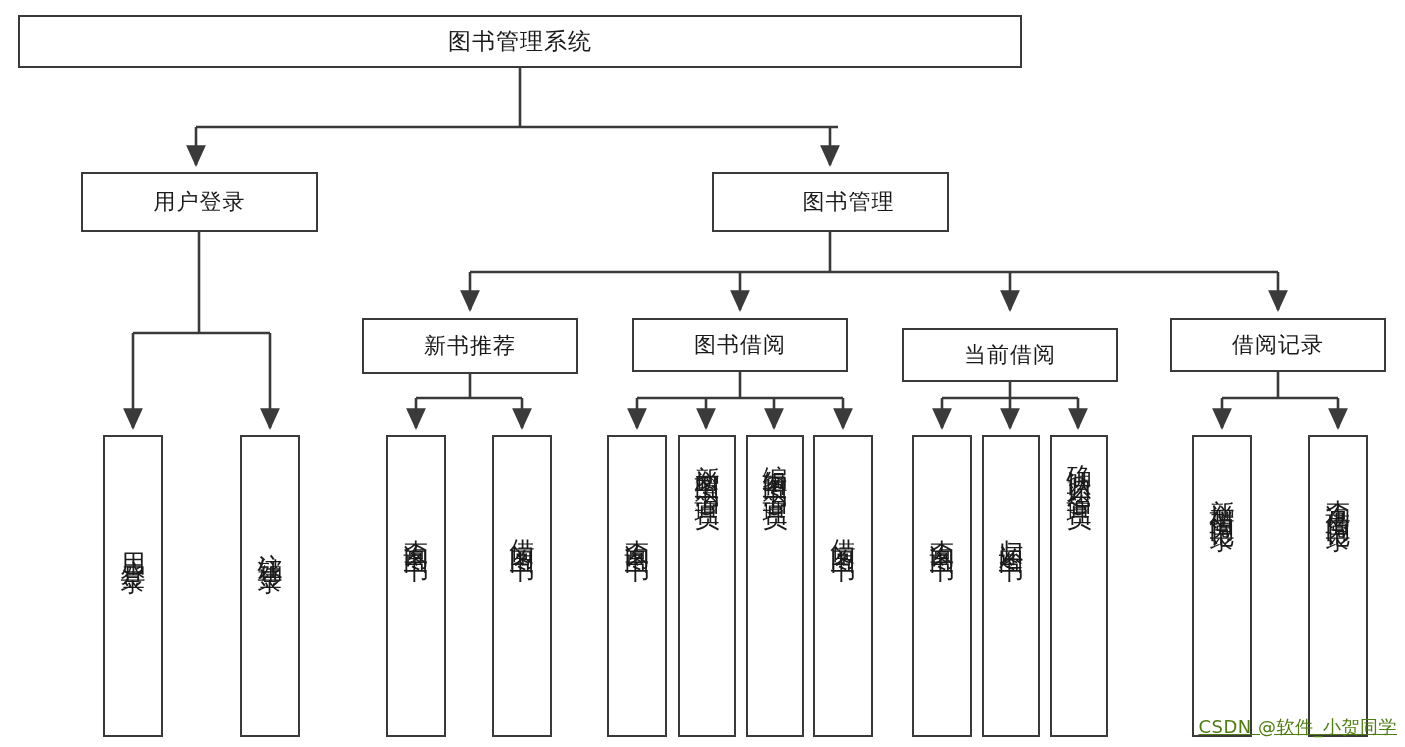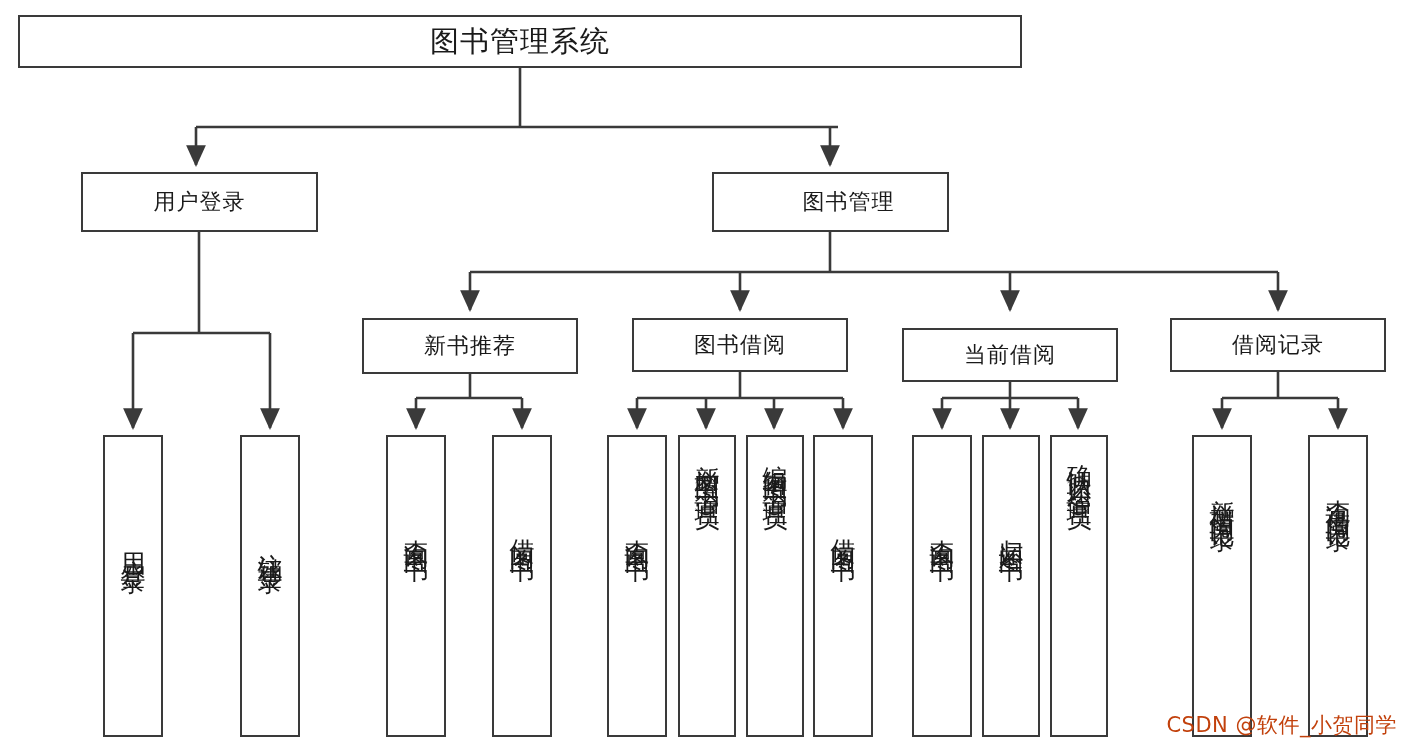--- a/index.html
+++ b/index.html
@@ -39,45 +39,46 @@
     color: #1a1a1a;
     white-space: nowrap;
   }
   
   .node.horiz .label {
     font-size: 22px;
     line-height: 1.1;
     letter-spacing: 1px;
   }
   .node.root .label {
-    font-size: 29px;
+    font-size: 23px;
   }
   
   .node.vert {
     align-items: flex-start;
     justify-content: center;
   }
   .node.vert .label {
     writing-mode: vertical-rl;
     text-orientation: upright;
     font-size: 25px;
     line-height: 1.0;
     letter-spacing: 6px;
     white-space: nowrap;
     display: block;
   }
   .watermark {
     position: absolute;
     right: 8px;
     bottom: 8px;
-    font-size: 21px;
-    color: #c2410c;
+    font-size: 18px;
+    color: #4d7c0f;
     letter-spacing: 0.5px;
     z-index: 5;
     white-space: nowrap;
+    text-decoration: underline;
   }
 </style>
 </head>
 <body>
 
 <div id="canvas">
 
   <svg class="wires" viewBox="0 0 1405 747">
     <defs>
       <marker id="arrowhead" markerWidth="9" markerHeight="9" refX="7.6" refY="4" orient="auto" markerUnits="strokeWidth">

